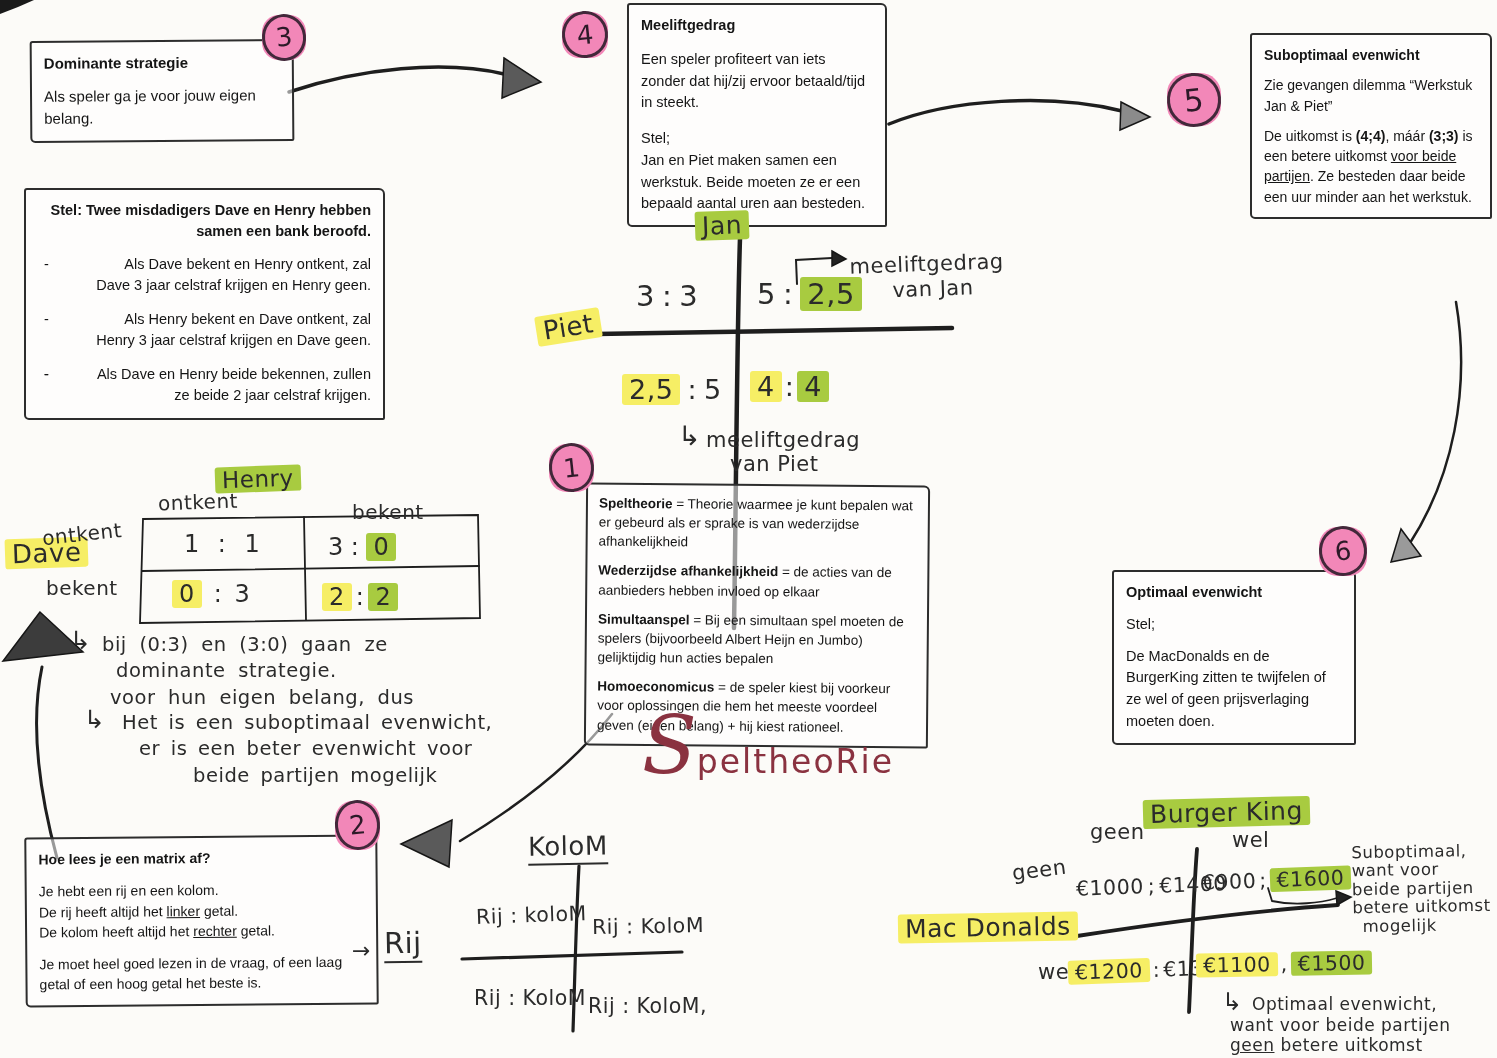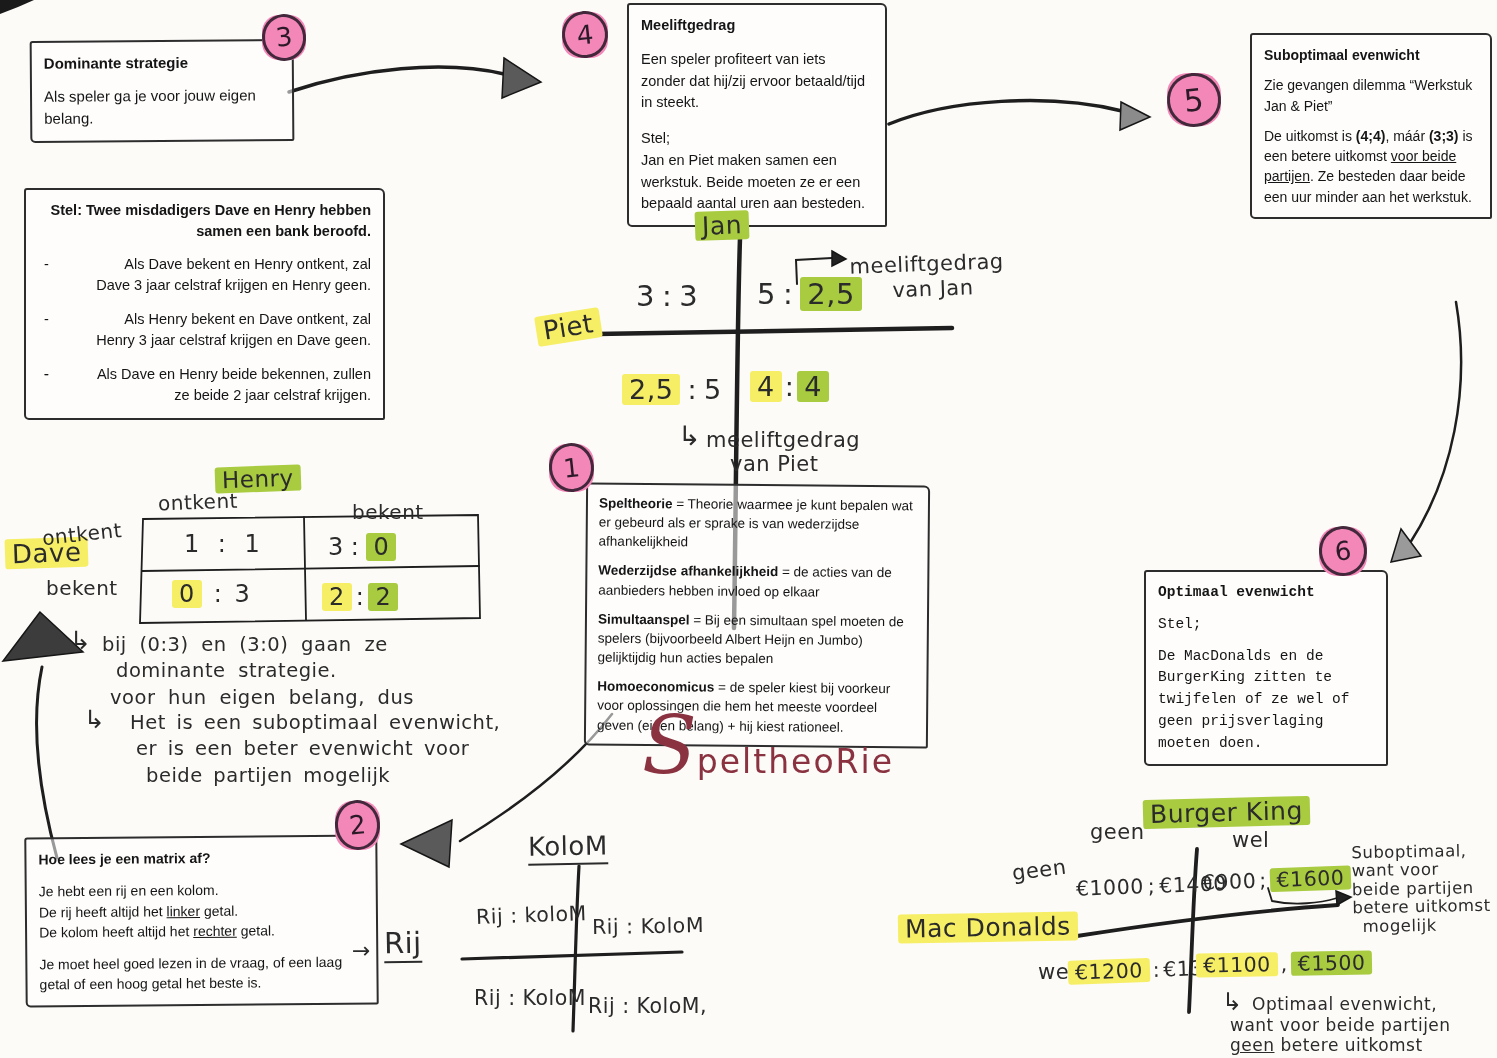--- a/index.html
+++ b/index.html
@@ -102,21 +102,21 @@
     <div><span>De uitkomst is </span><span class="bt">(4;4)</span><span>, máár </span><span class="bt">(3;3)</span><span> is een betere uitkomst </span><span class="u">voor beide partijen</span><span>. Ze besteden daar beide een uur minder aan het werkstuk.</span></div>
   </div>
 
   <div class="pbox" style="left:585px;top:484px;width:318px;font-size:13.5px;line-height:1.42;transform:rotate(0.5deg);padding:9px 11px;">
     <div class="mb10"><span class="bt">Speltheorie</span><span> = Theorie waarmee je kunt bepalen wat er gebeurd als er sprake is van wederzijdse afhankelijkheid</span></div>
     <div class="mb10"><span class="bt">Wederzijdse afhankelijkheid</span><span> = de acties van de aanbieders hebben invloed op elkaar</span></div>
     <div class="mb10"><span class="bt">Simultaanspel</span><span> = Bij een simultaan spel moeten de spelers (bijvoorbeeld Albert Heijn en Jumbo) gelijktijdig hun acties bepalen</span></div>
     <div><span class="bt">Homoeconomicus</span><span> = de speler kiest bij voorkeur voor oplossingen die hem  het meeste voordeel geven (eigen belang) + hij kiest rationeel.</span></div>
   </div>
 
-  <div class="pbox" style="left:1144px;top:570px;width:216px;font-size:14.5px;font-family:Liberation Mono, monospace;">
+  <div class="pbox" style="left:1112px;top:570px;width:216px;font-size:14.5px;">
     <div class="bt mb10">Optimaal evenwicht</div>
     <div class="mb10">Stel;</div>
     <div>De MacDonalds en de BurgerKing zitten te twijfelen of ze wel of geen prijsverlaging moeten doen.</div>
   </div>
 
   <div class="pbox" style="left:25px;top:836px;width:325px;font-size:14px;line-height:1.45;transform:rotate(-0.5deg);">
     <div class="bt mb12">Hoe lees je een matrix af?</div>
     <div>Je hebt een rij en een kolom.</div>
     <div><span>De rij heeft altijd het </span><span class="u">linker</span><span> getal.</span></div>
     <div><span>De kolom heeft altijd het </span><span class="u">rechter</span><span> getal.</span></div>
@@ -174,24 +174,24 @@
   <div class="hw" style="left:172px;top:580px;font-size:24px;"><span class="hl hl-y">0</span><span class="sep" style="padding:0 12px;">:</span><span>3</span></div>
   <div class="hw" style="left:322px;top:583px;font-size:24px;"><span class="hl hl-y">2</span><span class="sep" style="padding:0 4px;">:</span><span class="hl hl-g">2</span></div>
 
   <div class="hw" style="left:70px;top:626px;font-size:25px;">↳</div>
   <div class="hw" style="left:102px;top:632px;font-size:19.5px;line-height:1.35;word-spacing:6px;">
     <div>bij (0:3) en (3:0) gaan ze</div>
     <div style="padding-left:14px;">dominante strategie.</div>
     <div style="padding-left:8px;">voor hun eigen belang, dus</div>
   </div>
   <div class="hw" style="left:84px;top:705px;font-size:25px;">↳</div>
-  <div class="hw" style="left:130px;top:710px;font-size:19.5px;line-height:1.35;word-spacing:4px;">
+  <div class="hw" style="left:122px;top:710px;font-size:19.5px;line-height:1.35;word-spacing:4px;">
     <div>Het is een suboptimaal evenwicht,</div>
-    <div style="padding-left:6px;">er is een beter evenwicht voor</div>
-    <div style="padding-left:16px;">beide partijen mogelijk</div>
+    <div style="padding-left:6px;margin-left:11px;">er is een beter evenwicht voor</div>
+    <div style="padding-left:16px;text-align:center;">beide partijen mogelijk</div>
   </div>
 
   <div class="hw" style="left:528px;top:831px;font-size:26px;border-bottom:2.5px solid #2b2b2b;padding-bottom:2px;transform:rotate(-1deg);">KoloM</div>
   <div class="hw" style="left:352px;top:938px;font-size:22px;">→</div>
   <div class="hw" style="left:384px;top:926px;font-size:29px;border-bottom:2.5px solid #2b2b2b;padding-bottom:1px;transform:rotate(-1deg);">Rij</div>
   <div class="hw" style="left:476px;top:903px;font-size:20.5px;transform:rotate(-2deg);">Rij : koloM</div>
   <div class="hw" style="left:592px;top:914px;font-size:20.5px;transform:rotate(-1deg);">Rij : KoloM</div>
   <div class="hw" style="left:474px;top:986px;font-size:20.5px;">Rij : KoloM</div>
   <div class="hw" style="left:588px;top:994px;font-size:20.5px;">Rij : KoloM,</div>
 

